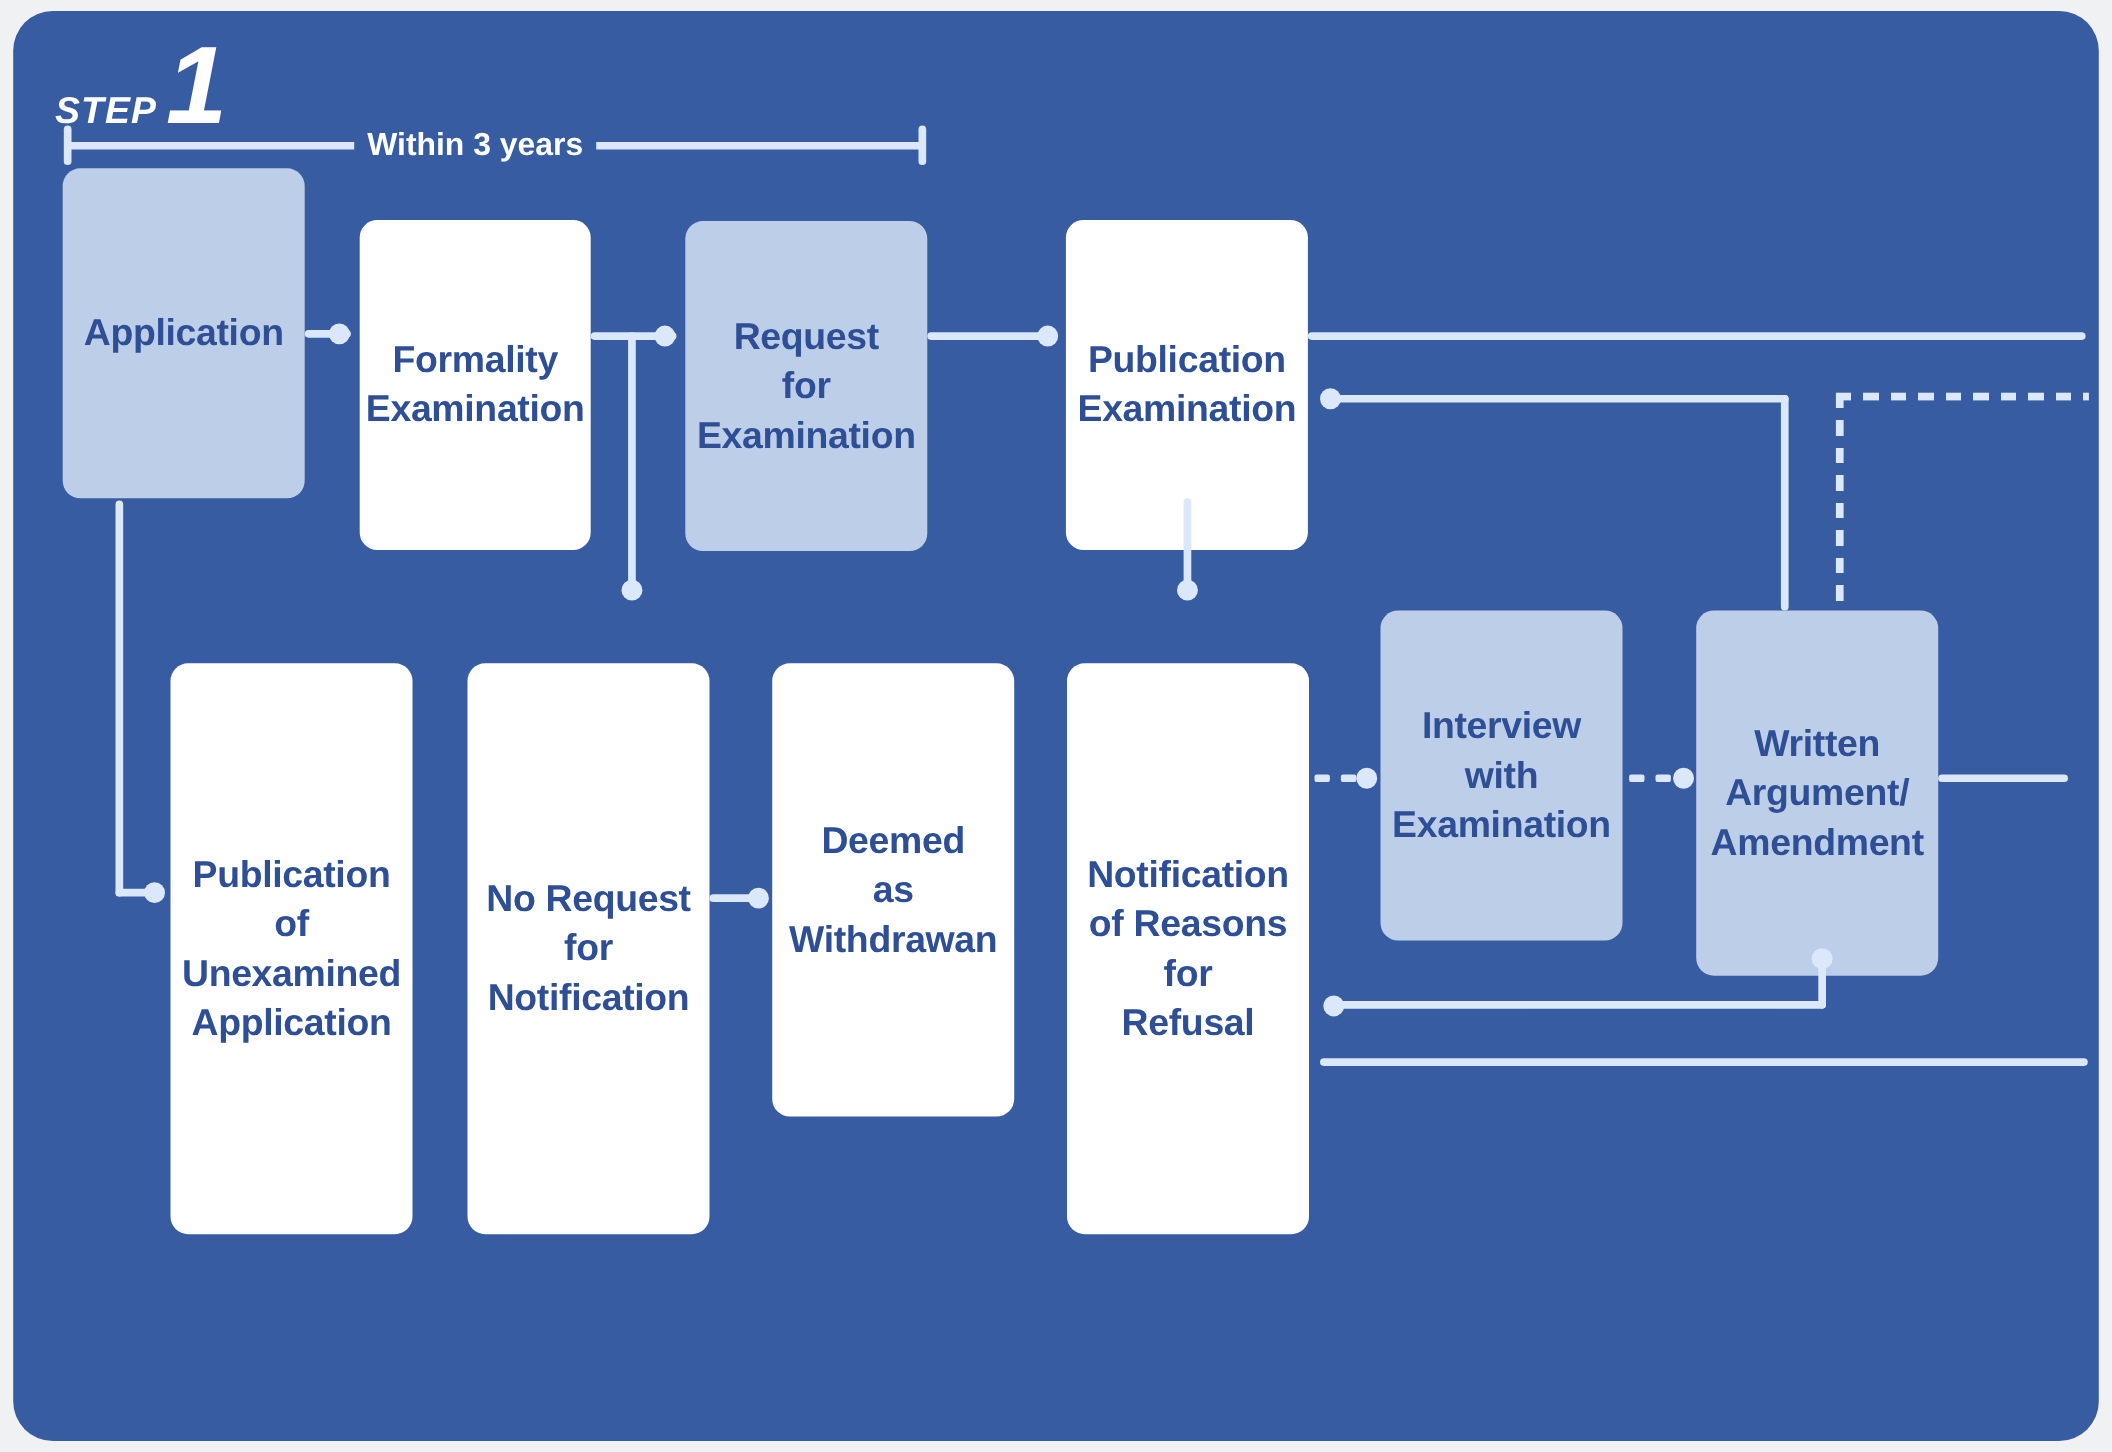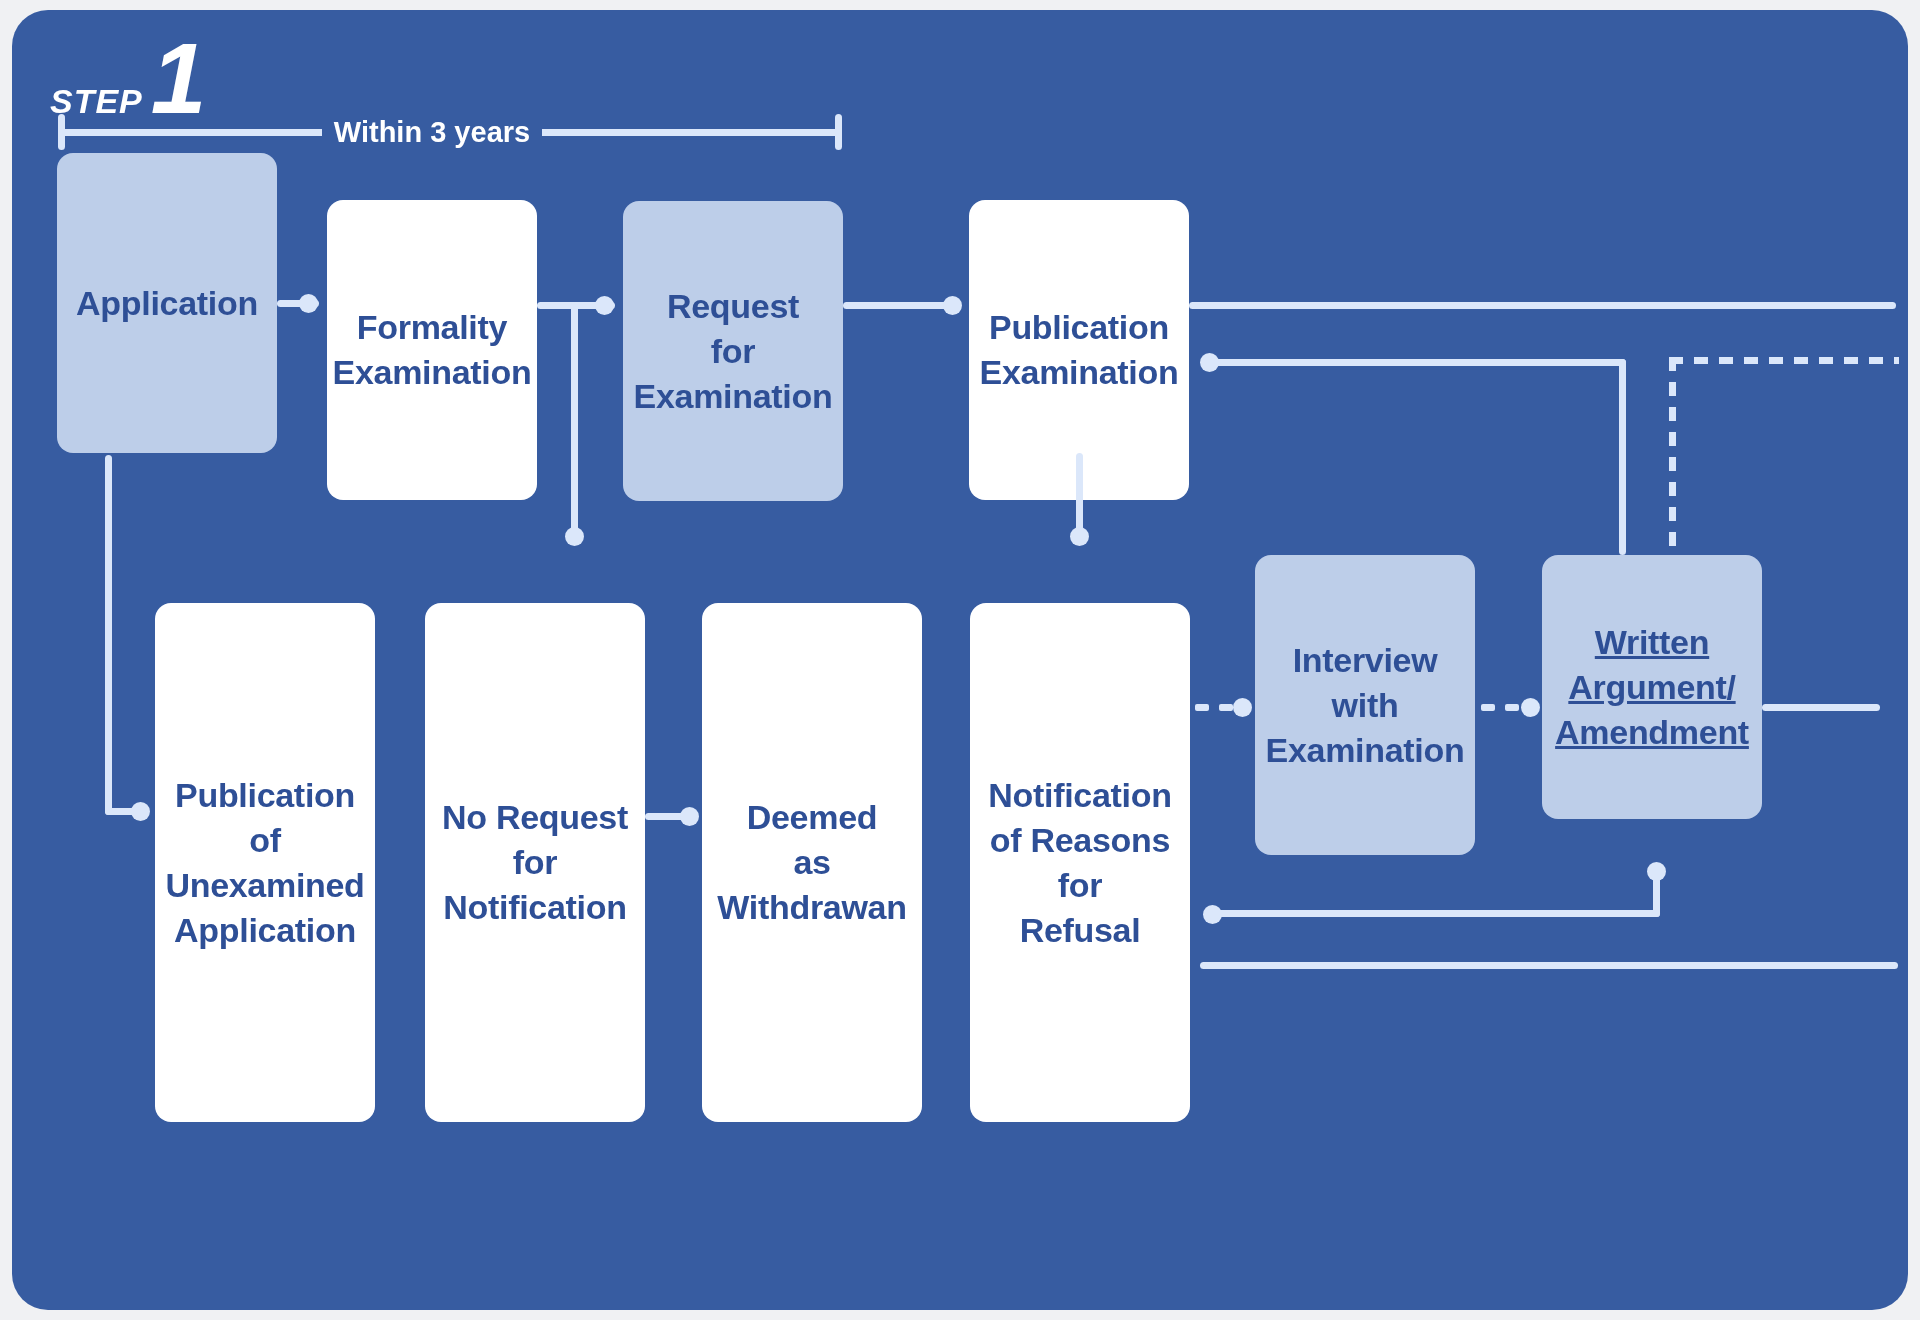--- a/index.html
+++ b/index.html
@@ -77,31 +77,31 @@
     <div class="box white" style="left:957px;top:143px;width:220px;height:300px;">Publication
 Examination</div>
 
     <div class="box white" style="left:143px;top:546px;width:220px;height:519px;">Publication
 of
 Unexamined
 Application</div>
     <div class="box white" style="left:413px;top:546px;width:220px;height:519px;">No Request
 for
 Notification</div>
-    <div class="box white" style="left:690px;top:546px;width:220px;height:519px;">Deemed
+    <div class="box white" style="left:690px;top:546px;width:220px;height:412px;">Deemed
 as
 Withdrawan</div>
     <div class="box white" style="left:958px;top:546px;width:220px;height:519px;">Notification
 of Reasons
 for
 Refusal</div>
     <div class="box light" style="left:1243px;top:545px;width:220px;height:300px;">Interview
 with
 Examination</div>
-    <div class="box light" style="left:1530px;top:545px;width:220px;height:264px;text-decoration:underline;">Written
+    <div class="box light" style="left:1530px;top:545px;width:220px;height:332px;">Written
 Argument/
 Amendment</div>
 
 
     <div class="h" style="left:265px;top:290px;width:42px;"></div>
     <div class="ball" style="left:287px;top:284px;"></div>
 
     <div class="h" style="left:525px;top:292px;width:78px;"></div>
     <div class="ball" style="left:583px;top:286px;"></div>
     <div class="v" style="left:559px;top:292px;height:232px;"></div>

